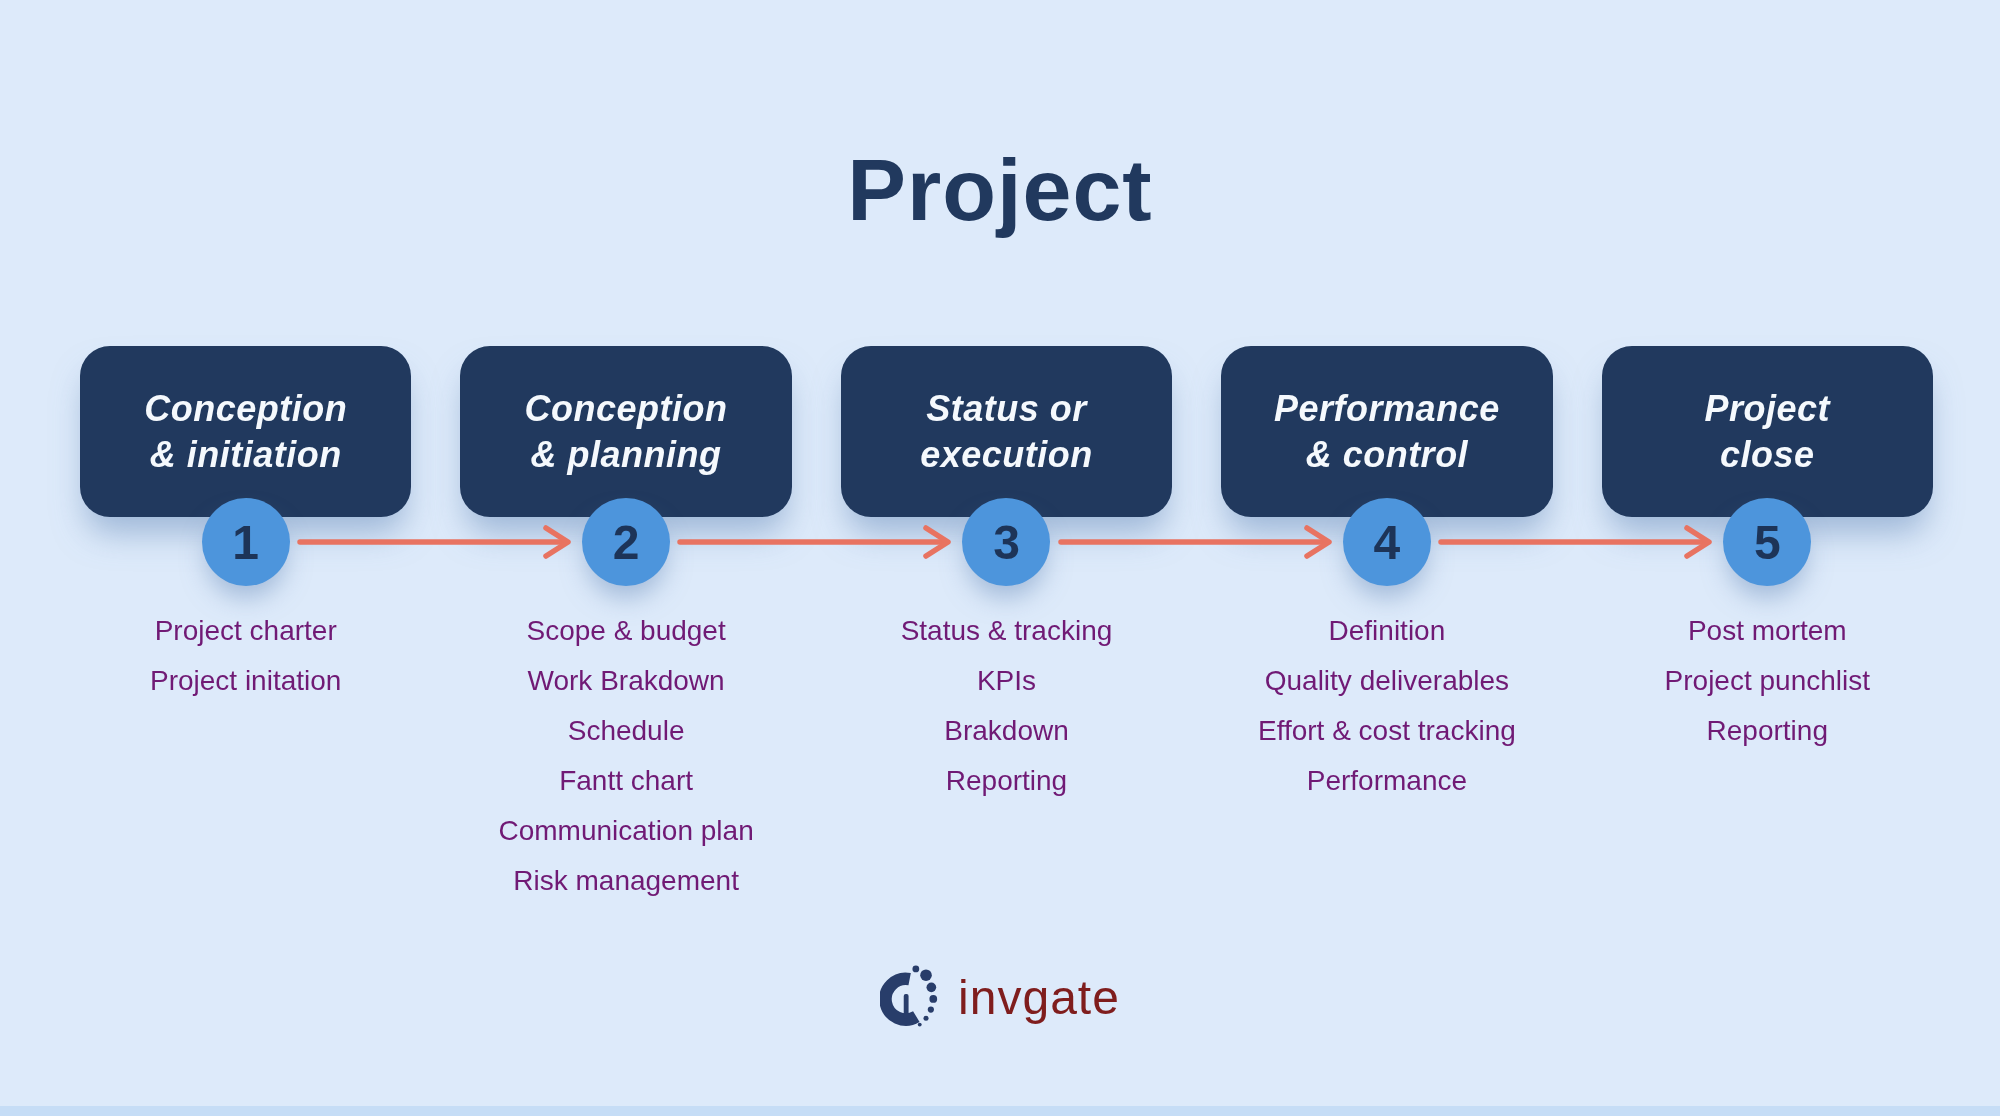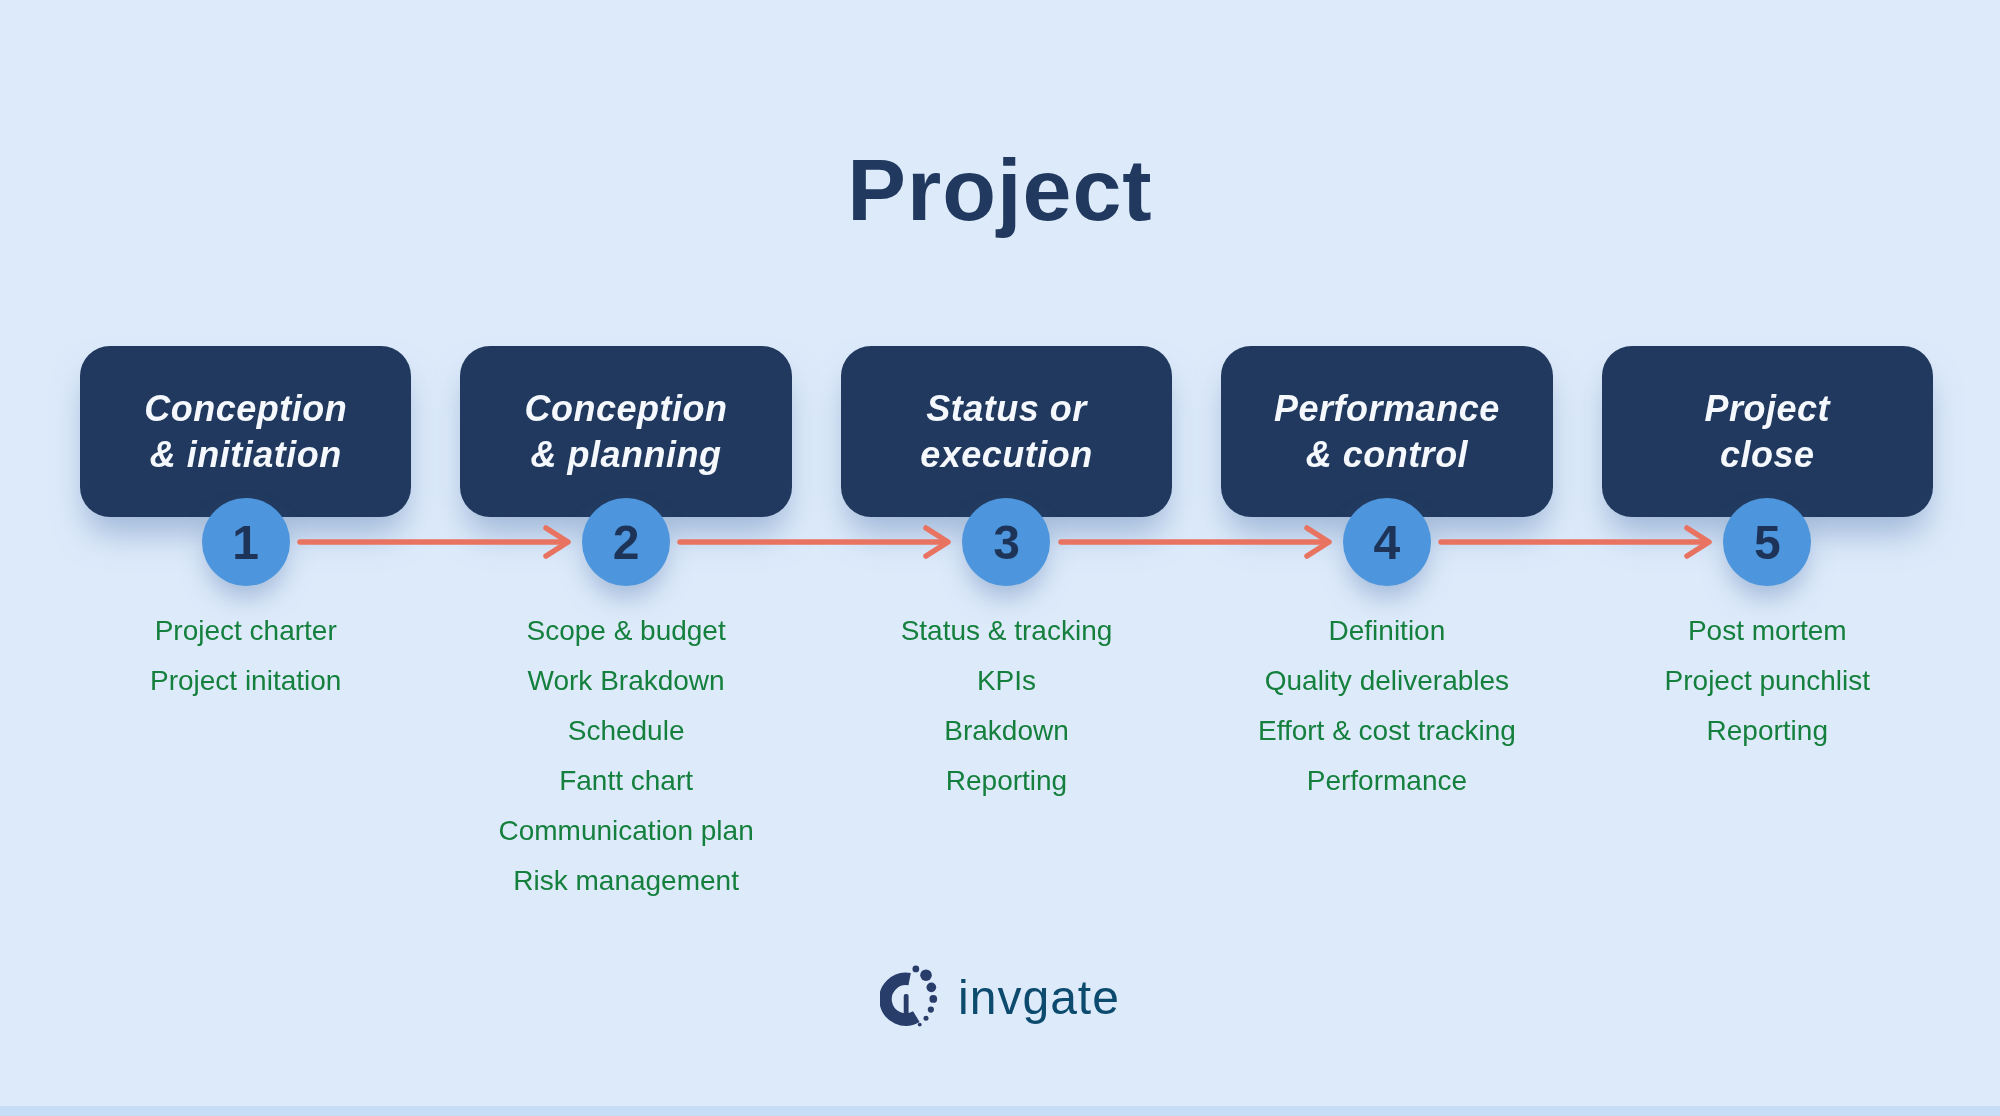--- a/index.html
+++ b/index.html
@@ -76,42 +76,42 @@
     font-weight: bold;
   }
   .phase-items {
     margin: 89px 0 0;
     padding: 0;
     list-style: none;
   }
   .phase-items li {
     font-size: 28px;
     line-height: 50px;
-    color: #15803d;
+    color: #701a75;
   }
   .arrows-overlay {
     position: absolute;
     left: 0;
     top: 0;
     width: 2000px;
     height: 1116px;
     pointer-events: none;
   }
   .brand {
     position: absolute;
     top: 962px;
     left: 0;
     width: 100%;
     display: flex;
     align-items: center;
     justify-content: center;
     gap: 16px;
   }
   .brand-wordmark {
-    color: #0c4a6e;
+    color: #7f1d1d;
     font-size: 48px;
     font-weight: normal;
     letter-spacing: 1px;
   }
   .bottom-strip {
     position: absolute;
     left: 0;
     bottom: 0;
     width: 100%;
     height: 10px;

